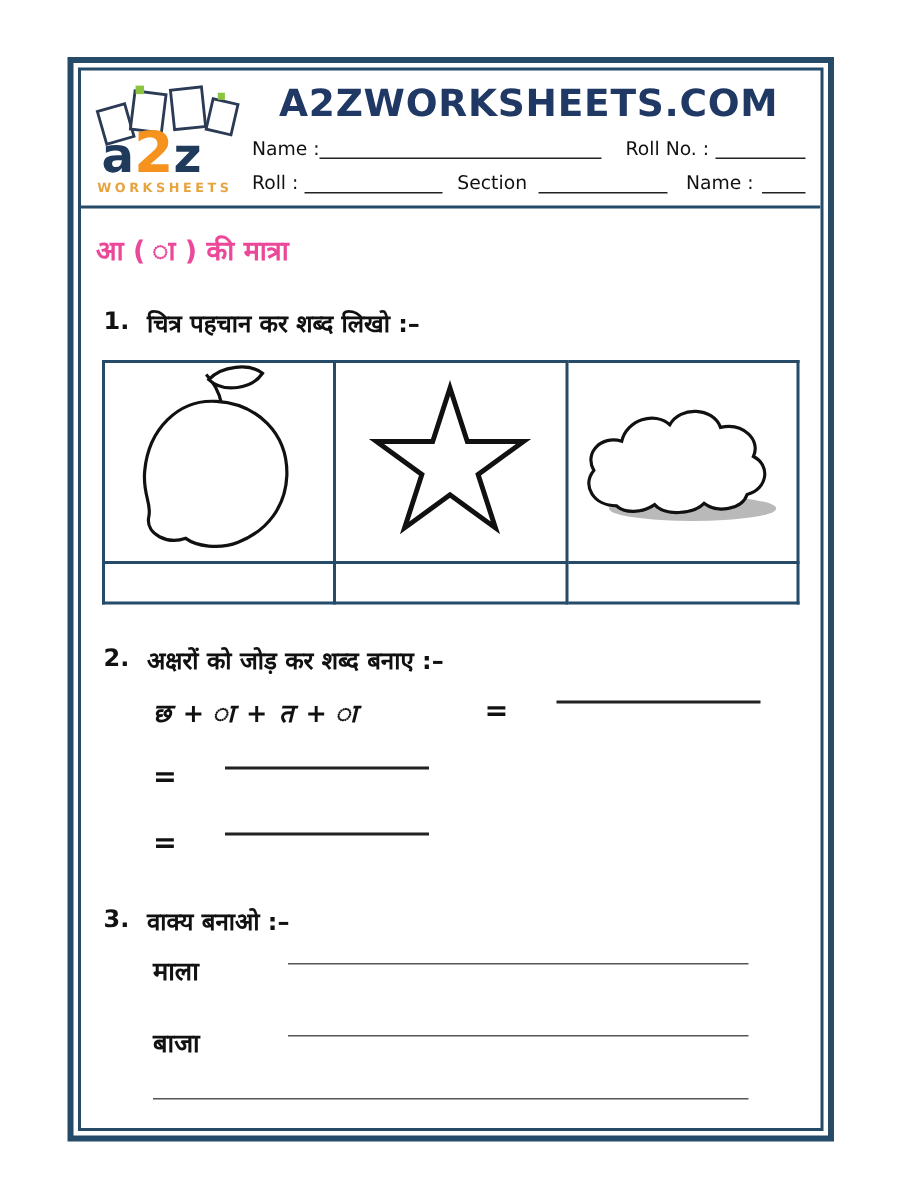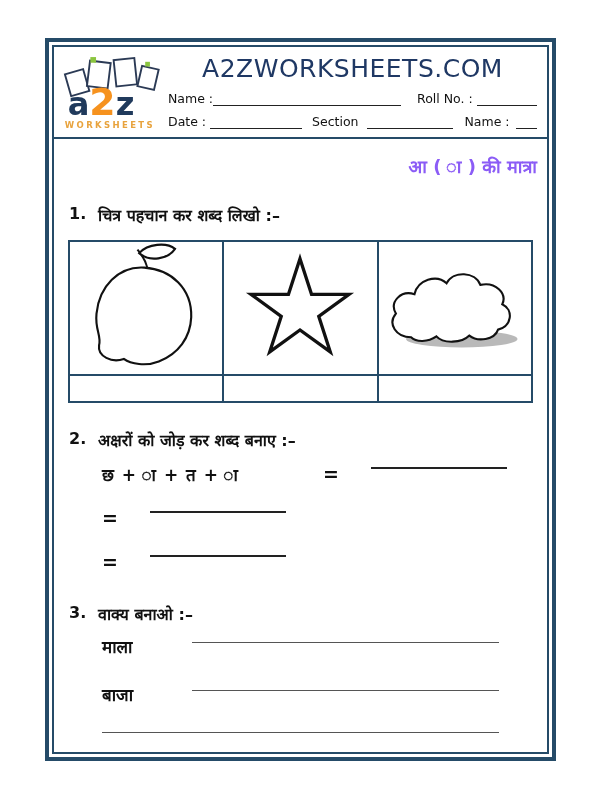--- a/index.html
+++ b/index.html
@@ -6,47 +6,47 @@
   html, body { width: 600px; height: 800px; background: #fff;
     font-family: "DejaVu Sans", "Liberation Sans", sans-serif; color: #111; }
   .frame { position: absolute; left: 45px; top: 38px; width: 511px; height: 723px;
     border: 4px solid #254b68; padding: 3px; }
   .frame-inner { width: 100%; height: 100%; border: 2px solid #254b68; overflow: hidden; }
 
   
   .hdr { display: flex; height: 92px; border-bottom: 2px solid #254b68; padding: 4px 10px 2px 8px; }
   .logo-box { width: 104px; flex: 0 0 auto; }
   .hdr-right { flex: 1; padding-left: 2px; }
-  .site-title { text-align: center; font-size: 25px; font-weight: normal; color: #1f3864;
+  .site-title { text-align: center; font-size: 25px; font-weight: bold; color: #1f3864;
     letter-spacing: .5px; margin: 3px 0 5px; white-space: nowrap; }
   .field-row { display: flex; align-items: center; font-size: 12.5px; margin-top: 8px; }
   .lbl { white-space: nowrap; }
   .blank { display: inline-block; border-bottom: 1.5px solid #222; height: 14px; }
   .b-name { width: 188px; }
   .b-roll { flex: 1; margin-left: 4px; }
   .sp { width: 16px; }
   .b-class { width: 92px; margin-left: 4px; }
   .b-section { width: 86px; margin-left: 8px; }
   .b-date { flex: 1; margin-left: 6px; }
 
   
   main { padding: 0 10px; }
-  .ws-title { text-align: right; font-weight: bold; font-size: 18px; margin-top: 15px; color: #8b5cf6; }
+  .ws-title { text-align: left; font-weight: bold; font-size: 18px; margin-top: 15px; color: #ec4899; }
   .question { display: flex; font-weight: bold; font-size: 16px; margin-top: 26px; }
   .qnum { width: 34px; padding-left: 5px; flex: 0 0 auto; }
   .qtext { flex: 1; }
 
   .pic-table { width: calc(100% - 8px); margin: 14px auto 0; border-collapse: collapse; }
   .pic-table td { border: 2px solid #254b68; }
   .img-cell { width: 33.33%; height: 134px; text-align: center; vertical-align: middle; background: #fff; }
   .ans-cell { height: 27px; }
 
   .eq-row { display: flex; align-items: center; height: 42px; padding-left: 38px;
     padding-right: 30px; font-weight: bold; font-size: 17px; margin-top: 2px; }
-  .expr { flex: 1; letter-spacing: 1px; }
+  .expr { flex: 1; letter-spacing: 1px; font-style: italic; }
   .eq-sign { width: 48px; font-size: 19px; }
   .ans-line { width: 136px; border-bottom: 2px solid #222; height: 0; margin-bottom: 12px; }
 
   .word-row { display: flex; align-items: center; height: 42px; padding-left: 38px;
     padding-right: 38px; font-weight: bold; font-size: 17px; }
   .word { width: 90px; flex: 0 0 auto; }
   .word-line { flex: 1; border-bottom: 1.3px solid #555; height: 0; margin-bottom: 8px; }
 </style>
 </head>
 <body>
@@ -74,21 +74,21 @@
       <div class="hdr-right">
         <div class="site-title">A2ZWORKSHEETS.COM</div>
         <div class="field-row">
           <span class="lbl">Name :</span>
           <span class="blank b-name"></span>
           <span class="sp"></span>
           <span class="lbl">Roll No. :</span>
           <span class="blank b-roll"></span>
         </div>
         <div class="field-row">
-          <span class="lbl">Date :</span>
+          <span class="lbl">Roll :</span>
           <span class="blank b-class"></span>
           <span class="lbl" style="margin-left:10px">Section</span>
           <span class="blank b-section"></span>
           <span class="lbl" style="margin-left:12px">Name :</span>
           <span class="blank b-date"></span>
         </div>
       </div>
     </header>
 
     <main>

